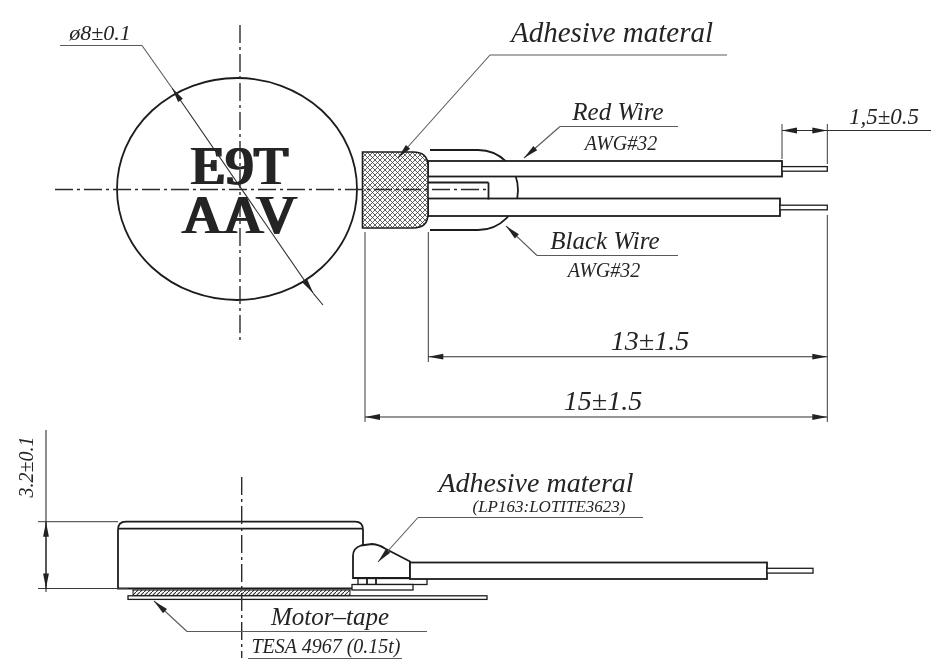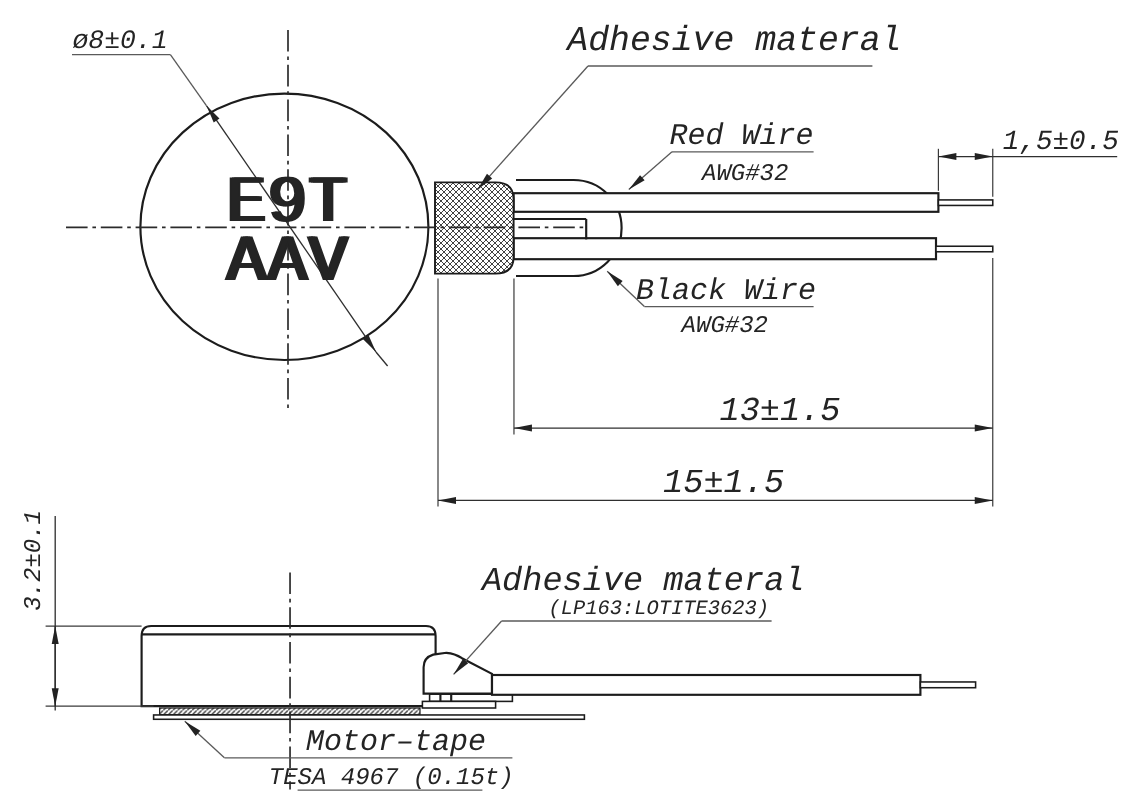--- a/index.html
+++ b/index.html
@@ -1,17 +1,17 @@
 <!DOCTYPE html>
 <html><head>
 <meta charset="utf-8">
 <style>
   html,body{margin:0;padding:0;background:#ffffff;}
   .page{position:relative;width:941px;height:666px;background:#fff;overflow:hidden;
-        font-family:Liberation Mono, monospace;text-align:center;}
+        font-family:Liberation Serif, serif;text-align:center;}
   svg{position:absolute;left:0;top:0;}
   text{fill:#242424;}
   .lbl{font-style:italic;}
   .obj{stroke:#1c1c1c;stroke-width:1.8;fill:none;}
   .objw{stroke:#1c1c1c;stroke-width:1.8;fill:#ffffff;}
   .thin{stroke:#1c1c1c;stroke-width:1.3;fill:#ffffff;}
   .dim{stroke:#2f2f2f;stroke-width:1.1;fill:none;}
   .ext{stroke:#3a3a3a;stroke-width:1;fill:none;}
   .leader{stroke:#5a5a5a;stroke-width:1.1;fill:none;}
   .cl{stroke:#2b2b2b;stroke-width:1.4;fill:none;stroke-dasharray:18 4 3 4;}

